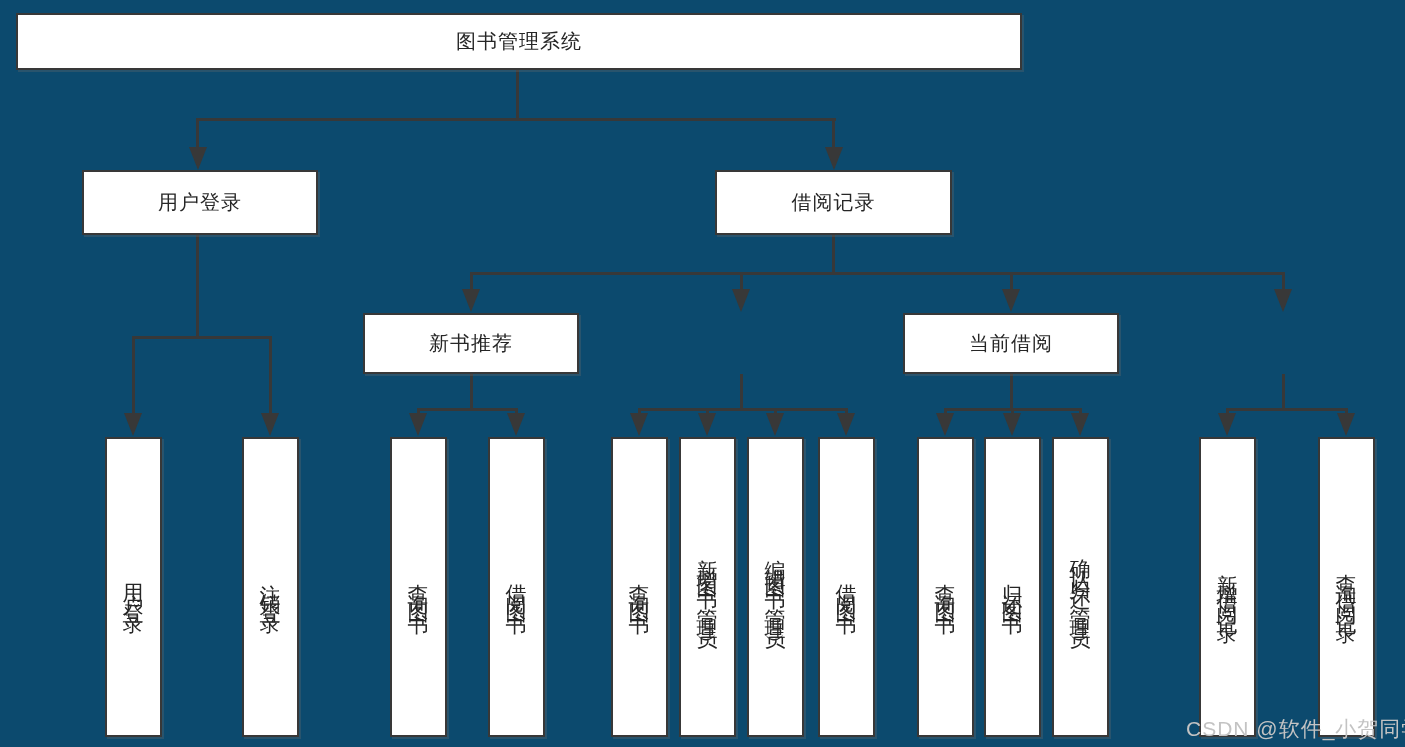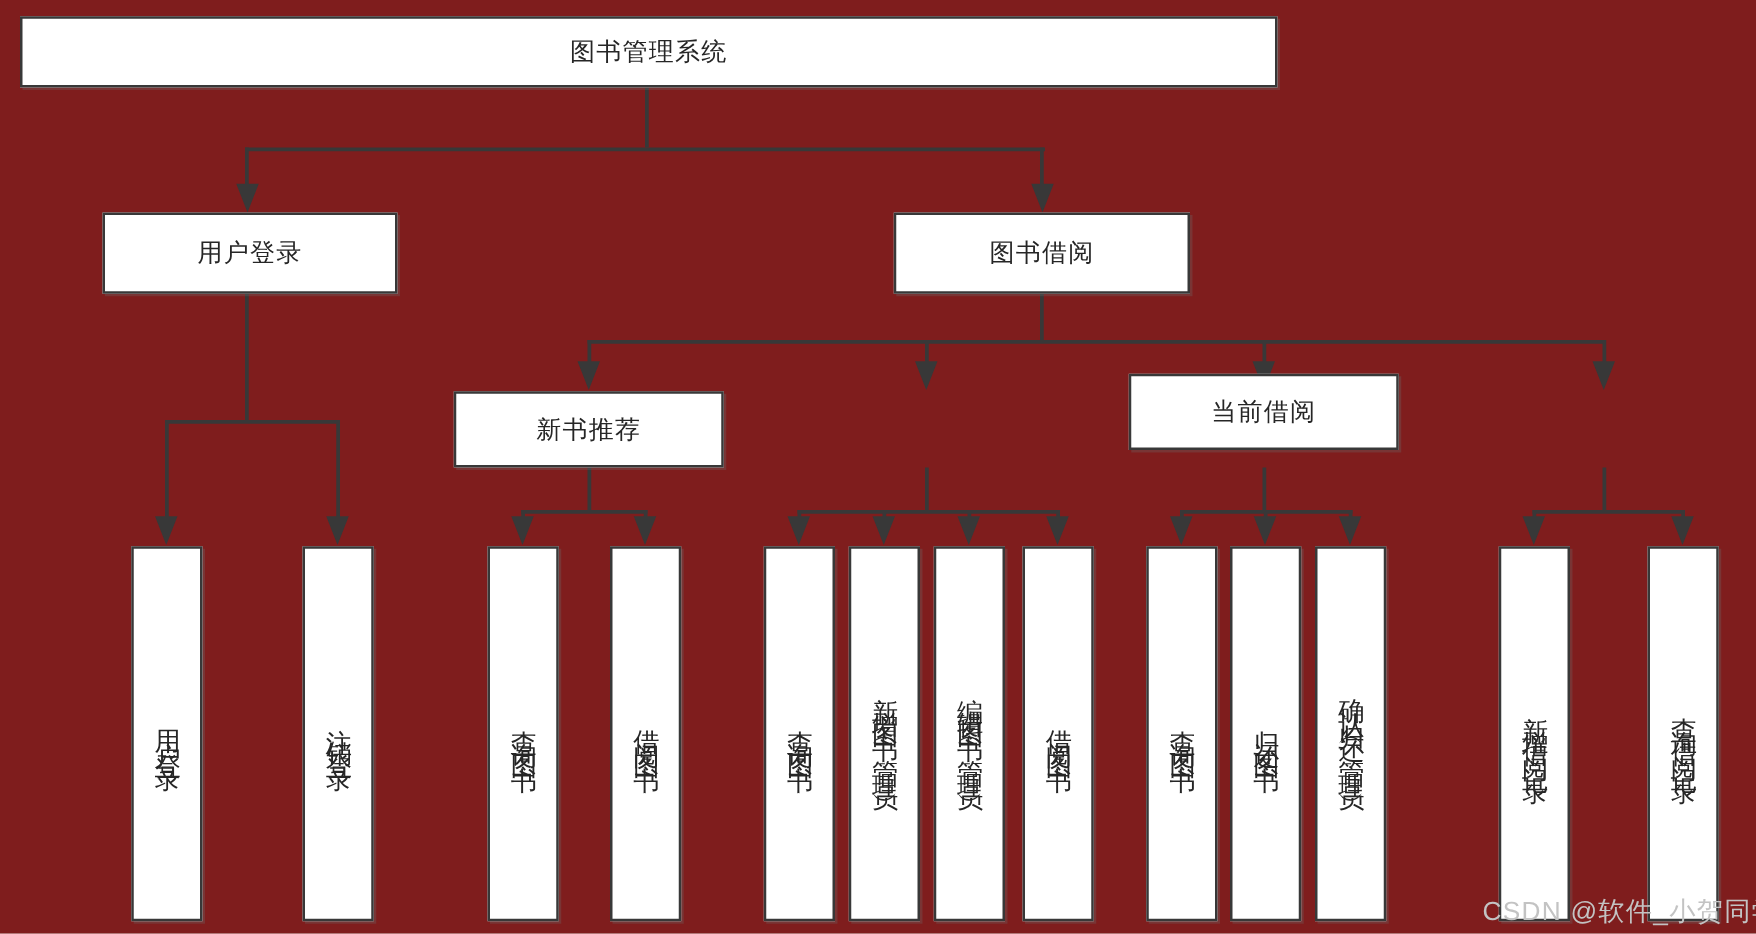--- a/index.html
+++ b/index.html
@@ -1,19 +1,19 @@
 <!DOCTYPE html>
 <html><head>
 <meta charset="utf-8">
 <style>
   html,body{margin:0;padding:0;background:#ffffff;}
   #canvas{
     position:relative;
     width:1405px;height:747px;
-    background:#7f1d1d;
+    background:#0c4a6e;
     overflow:hidden;
     font-family:"Liberation Sans","DejaVu Sans",sans-serif;
     color:#2b2b2b;
   }
   .box{
     position:absolute;
     box-sizing:border-box;
     background:#ffffff;
     border:2px solid #383838;
     box-shadow:2px 2px 0 rgba(110,110,110,0.30);
@@ -65,21 +65,21 @@
   <div class="hl" style="left:196px;top:118px;width:640px"></div>
   <div class="vl" style="left:196px;top:118px;height:30px"></div>
   <div class="arr" style="left:189px;top:147px"></div>
   <div class="vl" style="left:832px;top:118px;height:30px"></div>
   <div class="arr" style="left:825px;top:147px"></div>
 
   <div class="box" style="left:82px;top:170px;width:236px;height:65px">
     <span class="lbl">用户登录</span>
   </div>
   <div class="box" style="left:715px;top:170px;width:237px;height:65px">
-    <span class="lbl">图书借阅</span>
+    <span class="lbl">借阅记录</span>
   </div>
 
   <div class="vl" style="left:196px;top:235px;height:101px"></div>
   <div class="hl" style="left:132px;top:336px;width:140px"></div>
   <div class="vl" style="left:132px;top:336px;height:78px"></div>
   <div class="arr" style="left:124px;top:413px"></div>
   <div class="vl" style="left:269px;top:336px;height:78px"></div>
   <div class="arr" style="left:261px;top:413px"></div>
 
   <div class="vl" style="left:832px;top:235px;height:37px"></div>
@@ -89,21 +89,21 @@
   <div class="vl" style="left:740px;top:272px;height:18px"></div>
   <div class="arr" style="left:732px;top:289px"></div>
   <div class="vl" style="left:1010px;top:272px;height:18px"></div>
   <div class="arr" style="left:1002px;top:289px"></div>
   <div class="vl" style="left:1282px;top:272px;height:18px"></div>
   <div class="arr" style="left:1274px;top:289px"></div>
 
   <div class="box" style="left:363px;top:313px;width:216px;height:61px">
     <span class="lbl">新书推荐</span>
   </div>
-  <div class="box" style="left:903px;top:299px;width:216px;height:61px">
+  <div class="box" style="left:903px;top:313px;width:216px;height:61px">
     <span class="lbl">当前借阅</span>
   </div>
 
   <div class="vl" style="left:470px;top:374px;height:34px"></div>
   <div class="hl" style="left:417px;top:408px;width:101px"></div>
   <div class="vl" style="left:417px;top:408px;height:6px"></div>
   <div class="arr" style="left:409px;top:413px"></div>
   <div class="vl" style="left:515px;top:408px;height:6px"></div>
   <div class="arr" style="left:507px;top:413px"></div>
 

